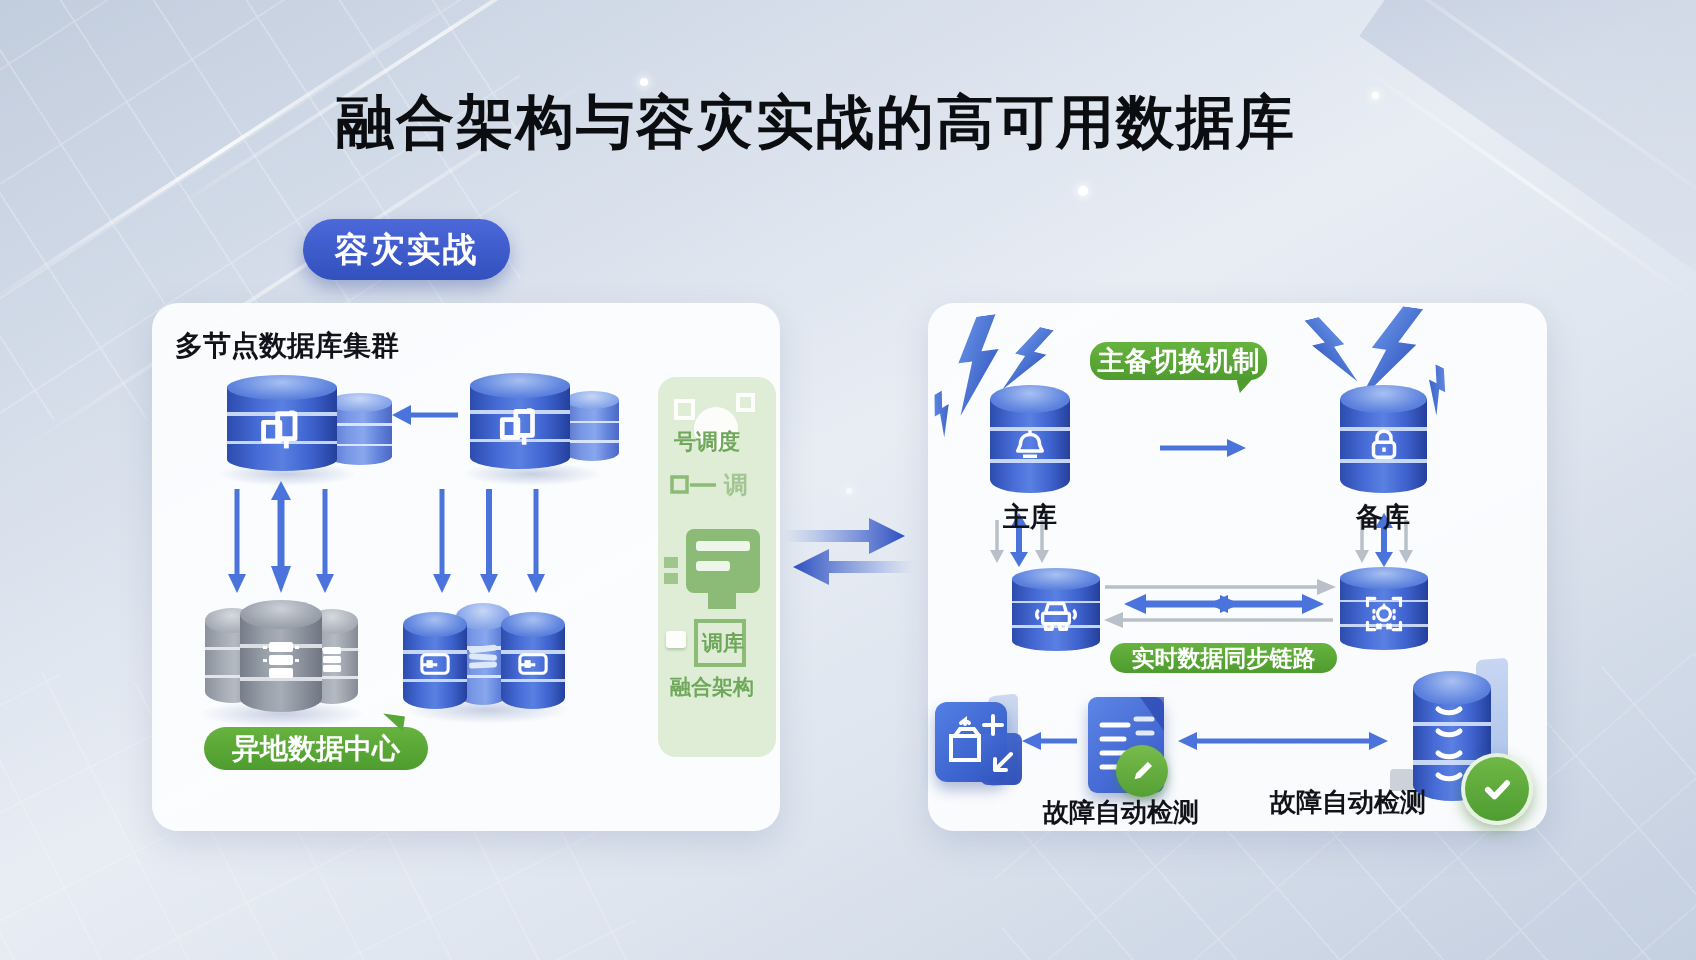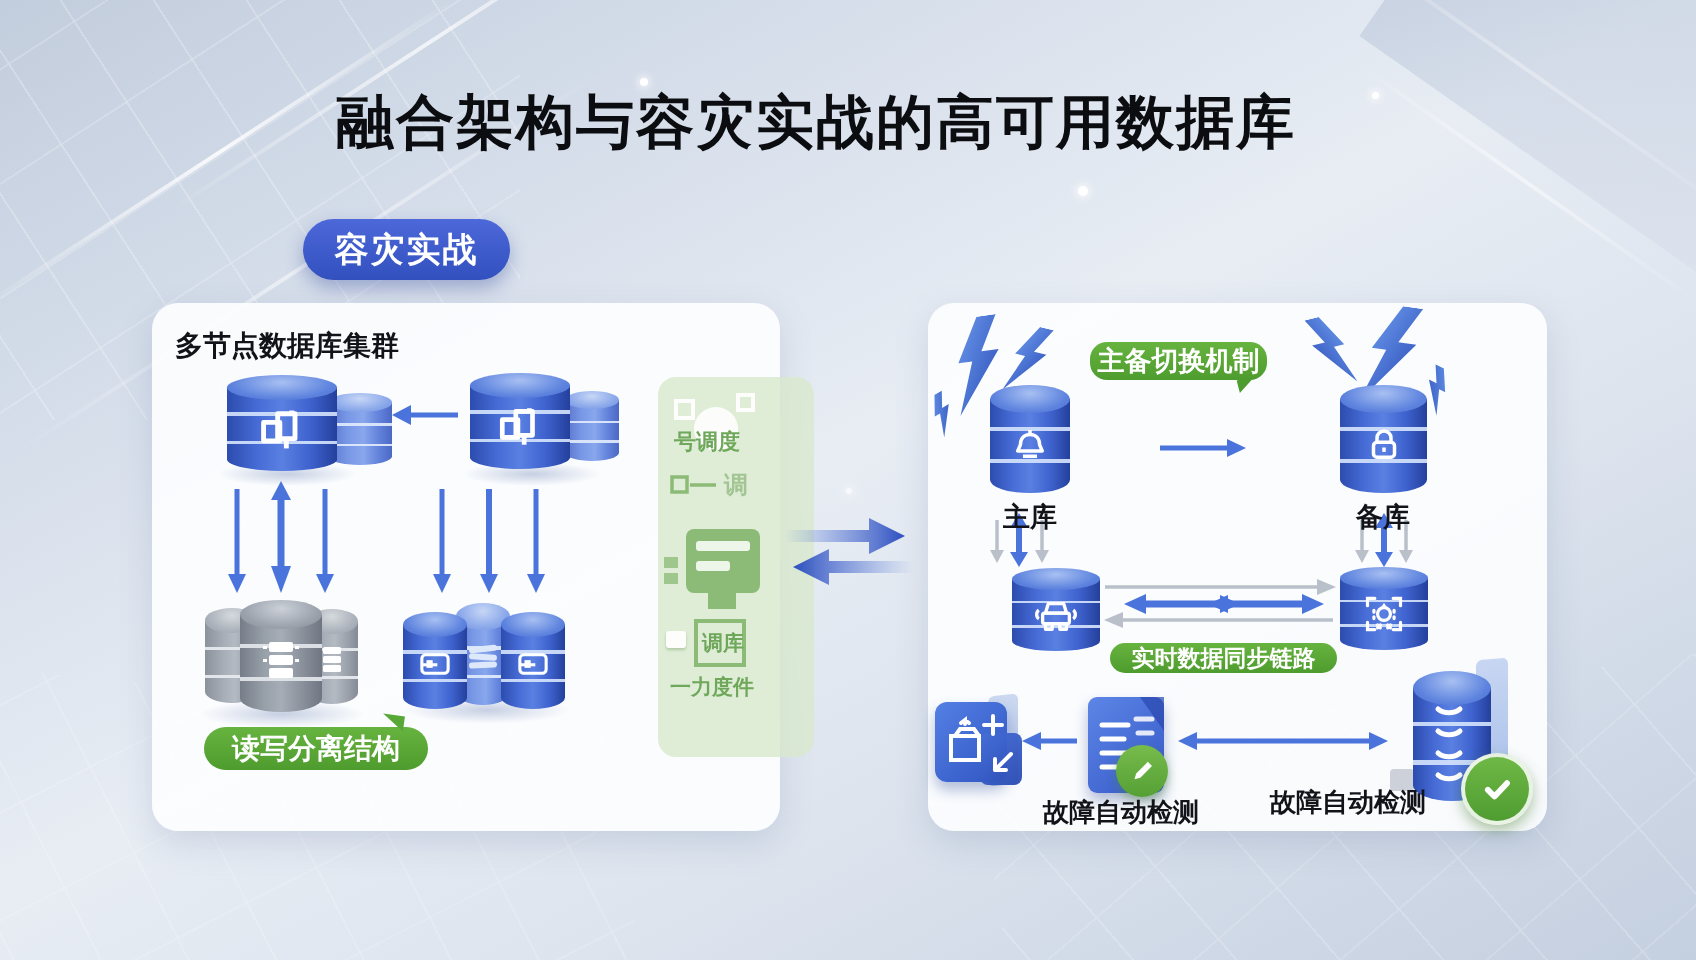--- a/index.html
+++ b/index.html
@@ -212,24 +212,24 @@
               <rect x="5" y="6" width="34" height="24" rx="5"></rect>
               <path d="M5 19h20"></path>
               <rect x="11" y="13" width="8" height="10" fill="#fff" stroke="none"></rect>
             </g>
           </svg>
       </span>
     </div>
 
 
     <div class="badge tail-tr" style="left:52px;top:424px;width:224px;height:43px;border-radius:22px;font-size:28px;">
-      <span>读写分离结构</span>
-    </div>
-
-    <div class="gpanel" style="left:506px;top:74px;width:118px;height:380px;padding-left:38px;">
+      <span>异地数据中心</span>
+    </div>
+
+    <div class="gpanel" style="left:506px;top:74px;width:118px;height:380px;">
       <svg class="abs" style="left:10px;top:12px;" width="98" height="66" viewBox="0 0 98 66">
         <g fill="none" stroke="#fff" stroke-width="4" opacity=".95">
           <rect x="8" y="12" width="17" height="17"></rect>
             <rect x="70" y="6" width="15" height="15"></rect>
         </g>
         <circle cx="48" cy="40" r="22" fill="#fdfefc" opacity=".95"></circle>
       </svg>
       <div class="gtxt" style="left:16px;top:50px;font-size:22px;">号调度</div>
       <svg class="abs" style="left:10px;top:96px;" width="52" height="24" viewBox="0 0 52 24">
         <g fill="none" stroke="#8cba77" stroke-width="3.5">
@@ -246,21 +246,21 @@
         <rect x="34" y="18" width="54" height="10" rx="3" fill="#eef5e9"></rect>
         <rect x="34" y="38" width="34" height="10" rx="3" fill="#eef5e9"></rect>
         <rect x="46" y="70" width="28" height="16" fill="#8cba77"></rect>
           </g>
         </svg>
       <div class="abs" style="left:8px;top:254px;width:20px;height:17px;background:#fdfefc;border-radius:3px;box-shadow:0 2px 3px rgba(110,150,90,.4);"></div>
       <svg class="abs" style="left:34px;top:240px;" width="56" height="52" viewBox="0 0 56 52">
           <rect x="4" y="4" width="48" height="44" fill="none" stroke="#8cba77" stroke-width="4"></rect>
         </svg>
       <div class="gtxt" style="left:44px;top:252px;font-size:21px;">调库</div>
-      <div class="gtxt" style="left:12px;top:296px;font-size:21px;">一力度件</div>
+      <div class="gtxt" style="left:12px;top:296px;font-size:21px;">融合架构</div>
     </div>
 
     <svg class="alayer" viewBox="0 0 628 528" width="628" height="528">
       <g stroke="#4a74dc" stroke-width="5" fill="#4a74dc">
         <line x1="306" y1="112" x2="258" y2="112"></line>
           <polygon points="240,112 259,102 259,122" stroke="none"></polygon>
         <line x1="85" y1="186" x2="85" y2="272"></line>
           <polygon points="85,290 76,271 94,271" stroke="none"></polygon>
         <line x1="173" y1="186" x2="173" y2="272"></line>
           <polygon points="173,290 164,271 182,271" stroke="none"></polygon>

